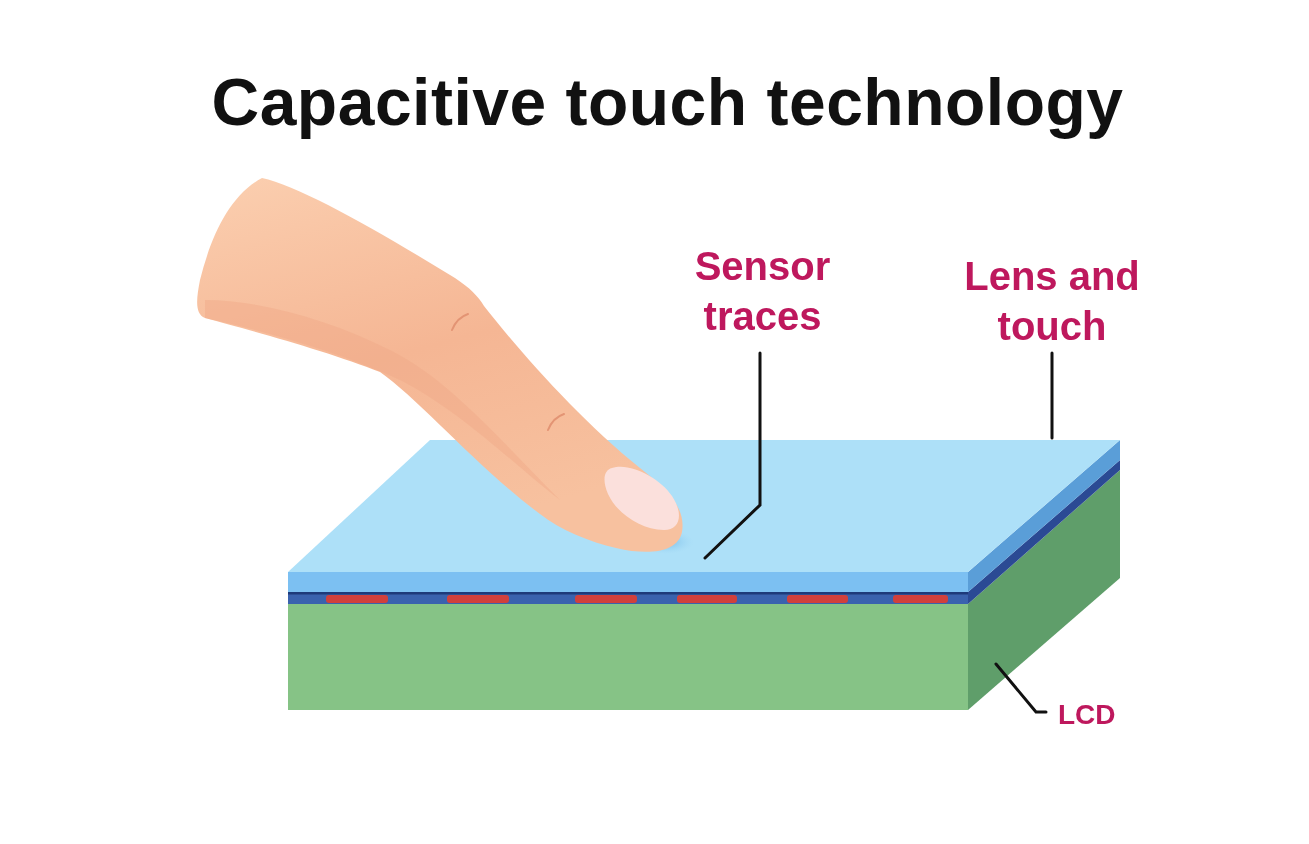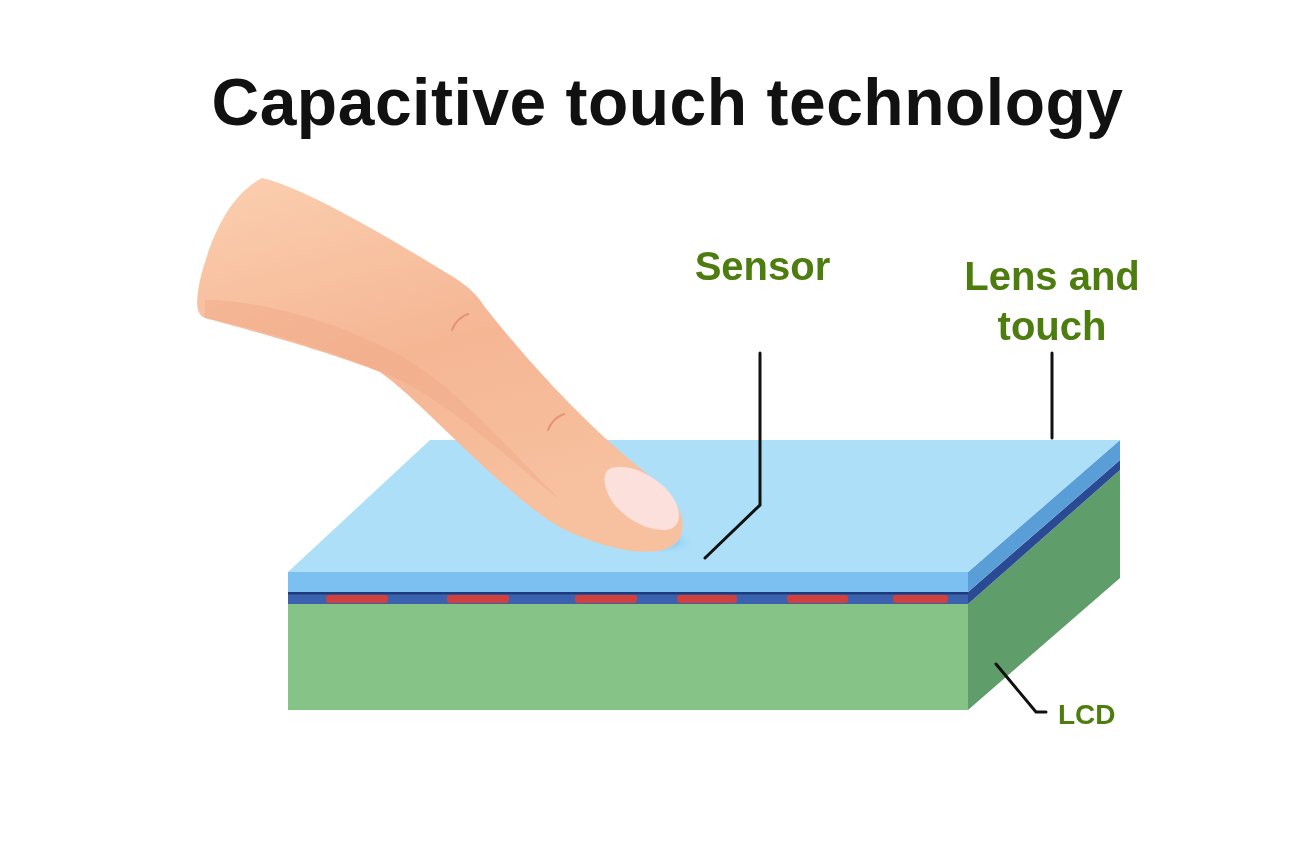--- a/index.html
+++ b/index.html
@@ -5,21 +5,21 @@
   html, body { margin: 0; padding: 0; background: #ffffff; }
   body { width: 1309px; height: 844px; position: relative; overflow: hidden; font-family: "Liberation Sans", sans-serif; }
   .title {
     position: absolute; left: 0; top: 62px; width: 1335px; text-align: center;
     font-family: "Liberation Sans", sans-serif; font-weight: 700; font-size: 66px;
     color: #111111; letter-spacing: 0.5px; line-height: 80px; margin: 0;
   }
   svg.diagram { position: absolute; left: 0; top: 0; }
   .label {
     position: absolute; font-family: "Liberation Sans", sans-serif; font-weight: 700;
-    font-size: 40px; color: #4d7c0f; line-height: 50px; text-align: center; white-space: nowrap;
+    font-size: 40px; color: #be185d; line-height: 50px; text-align: center; white-space: nowrap;
   }
   .lbl-sensor { left: 680px; top: 241px; width: 165px; }
   .lbl-lens { left: 948px; top: 251px; width: 208px; }
   .lbl-lcd { left: 1058px; top: 690px; text-align: left; font-size: 28px; }
 </style>
 </head>
 <body>
 
 <h1 class="title">Capacitive touch technology</h1>
 
@@ -87,20 +87,21 @@
 
   <g stroke="#111111" stroke-width="3" fill="none" stroke-linecap="round">
     <polyline points="760,353 760,505 705,558"></polyline>
     <line x1="1052" y1="353" x2="1052" y2="438"></line>
     <polyline points="996,664 1036,712 1046,712"></polyline>
   </g>
 </svg>
 
 <div class="label lbl-sensor">
   <div>Sensor</div>
+  <div>traces</div>
 </div>
 
 <div class="label lbl-lens">
   <div>Lens and</div>
   <div>touch</div>
 </div>
 
 <div class="label lbl-lcd">LCD</div>
 
 </body></html>

